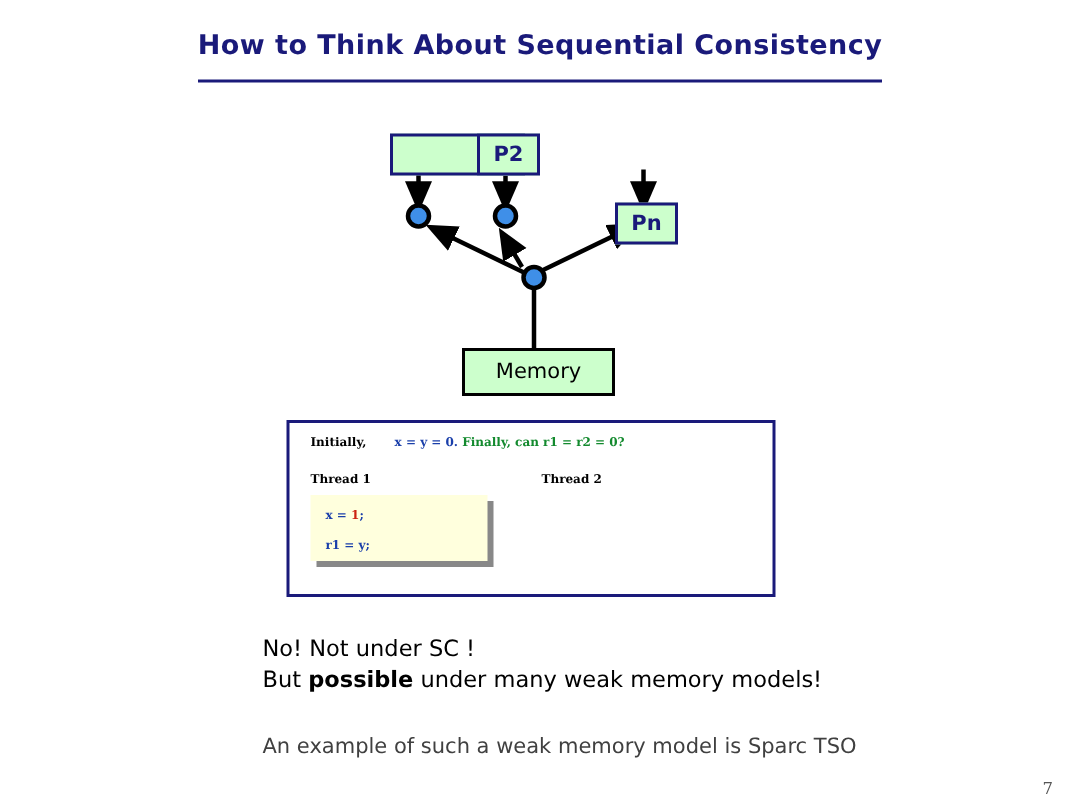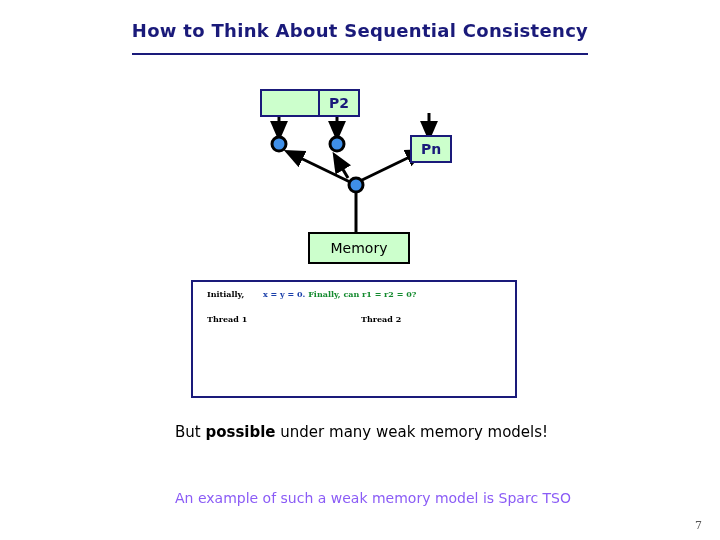--- a/index.html
+++ b/index.html
@@ -146,21 +146,21 @@
     line-height: 21px;
   }
   #answer-block .emph { font-weight: bold; }
 
   #example-line {
     position: absolute;
     left: 175px;
     top: 490px;
     font-family: "DejaVu Sans", sans-serif;
     font-size: 14px;
-    color: #8b5cf6;
+    color: #404040;
     white-space: nowrap;
   }
 
   #page-number {
     position: absolute;
     right: 18px;
     bottom: 8px;
     font-family: "DejaVu Serif", serif;
     font-size: 11px;
     color: #555555;
@@ -214,28 +214,37 @@
 </div>
 
 <div id="code-panel">
 
   <div id="setup-line">
     <span class="setup-initial">Initially, </span><span class="setup-vars">x = y = 0. </span><span class="setup-query">Finally, can r1 = r2 = 0?</span>
   </div>
 
   <div class="thread-col" id="thread-col-1">
     <div class="thread-label">Thread 1</div>
+    <div class="code-box">
+      <div class="code-line code-line-1">
+        <span>x = </span><span class="code-val">1</span><span>;</span>
+      </div>
+      <div class="code-line code-line-2">
+        <span>r1 = y</span><span class="code-val"></span><span>;</span>
+      </div>
+    </div>
   </div>
 
   <div class="thread-col" id="thread-col-2">
     <div class="thread-label">Thread 2</div>
   </div>
 </div>
 
 <div id="answer-block">
+  <div>No! Not under SC !</div>
   <div>
     <span>But </span><span class="emph">possible</span><span> under many weak memory models!</span>
   </div>
 </div>
 
 <div id="example-line">An example of such a weak memory model is Sparc TSO</div>
 
 <div id="page-number">7</div>
 
 </body></html>

